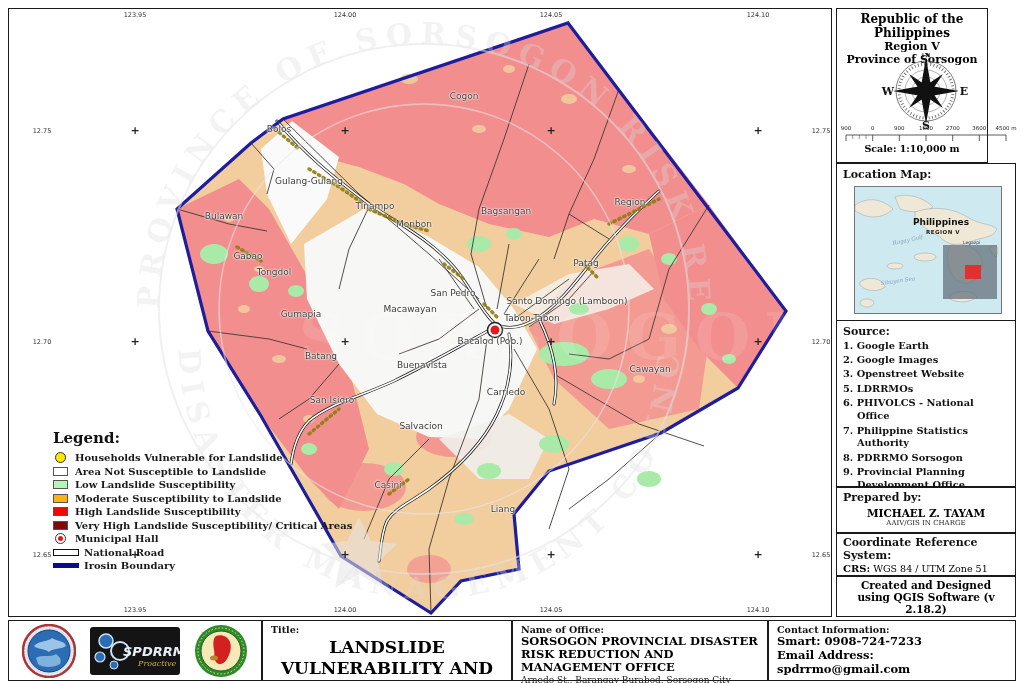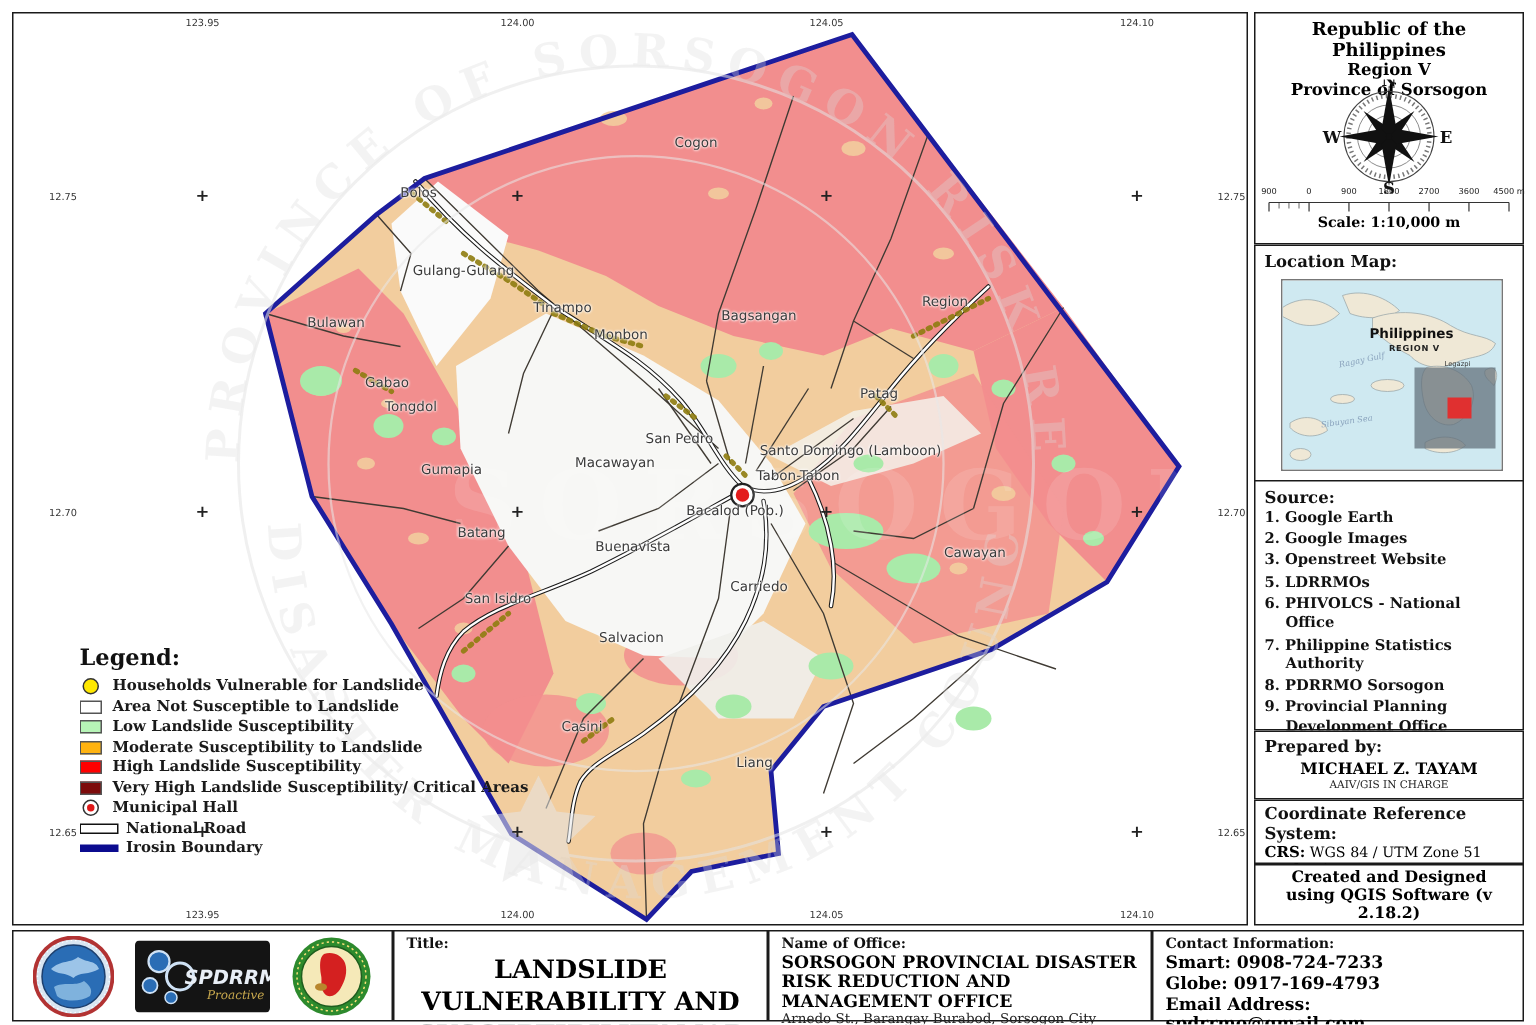--- a/index.html
+++ b/index.html
@@ -17,21 +17,21 @@
   .legend-row{display:flex;align-items:center;height:13.5px;}
   .legend-swatch{width:15px;height:9px;border:1px solid #555;box-sizing:border-box;margin-right:7px;flex:0 0 auto;}
   .legend-swatch.circle{width:11px;height:11px;border-radius:50%;margin-left:2px;margin-right:9px;border:1px solid #333;}
   .legend-swatch.hall{width:11px;height:11px;border-radius:50%;margin-left:2px;margin-right:9px;border:1px solid #333;background:#fff;position:relative;}
   .legend-swatch.hall::after{content:"";position:absolute;left:2px;top:2px;width:5px;height:5px;border-radius:50%;background:#e01818;}
   .legend-swatch.road{width:26px;height:7px;background:#fff;border:1px solid #111;margin-right:5px;}
   .legend-swatch.line{width:26px;height:5px;border:none;margin-right:5px;}
   .legend-label{font-size:10px;font-weight:bold;color:#1a1a1a;white-space:nowrap;}
   
   .sb-title{font-weight:bold;font-size:11px;color:#111;}
-  #sb-header{left:836px;top:8px;width:180px;height:155px;text-align:center;}
+  #sb-header{left:836px;top:8px;width:152px;height:155px;text-align:center;}
   #sb-header .h1{font-weight:bold;font-size:12px;margin-top:3px;}
   #sb-header .h2,#sb-header .h3{font-weight:bold;font-size:11px;}
   #scalebar{position:absolute;left:6px;top:116px;width:166px;height:18px;}
   .sc-label{position:absolute;top:0;font-size:5.5px;font-family:"DejaVu Sans",sans-serif;color:#222;transform:translateX(-50%);white-space:nowrap;}
   #scale-caption{position:absolute;left:0;right:0;top:134px;text-align:center;font-weight:bold;font-size:9.5px;}
   #sb-location{left:836px;top:163px;width:180px;height:175px;text-align:right;}
   #sb-location .sb-title{position:absolute;left:6px;top:4px;}
   #locmap{position:absolute;left:17px;top:22px;width:146px;height:126px;border:1px solid #777;}
   #sb-source{left:836px;top:320px;width:180px;height:167px;padding:4px 6px;box-sizing:border-box;}
   .source-item{font-size:9.8px;font-weight:bold;color:#111;line-height:1.32;padding-left:14px;text-indent:-14px;margin-top:1.5px;}
@@ -227,21 +227,21 @@
         <div class="cross" style="left: 749px; top: 333px;">+</div>
         <div class="cross" style="left: 749px; top: 546px;">+</div>
         <div class="map-label" style="left: 455px; top: 87px;">Cogon</div>
         <div class="map-label" style="left: 270px; top: 120px;">Bolos</div>
         <div class="map-label" style="left: 300px; top: 172px;">Gulang-Gulang</div>
         <div class="map-label" style="left: 366px; top: 197px;">Tinampo</div>
         <div class="map-label" style="left: 405px; top: 215px;">Monbon</div>
         <div class="map-label" style="left: 497px; top: 202px;">Bagsangan</div>
         <div class="map-label" style="left: 621px; top: 193px;">Region</div>
         <div class="map-label" style="left: 215px; top: 207px;">Bulawan</div>
-        <div class="map-label" style="left: 229px; top: 247px; padding-left: 40px;">Gabao</div>
+        <div class="map-label" style="left: 219px; top: 247px; padding-left: 40px;">Gabao</div>
         <div class="map-label" style="left: 265px; top: 263px;">Tongdol</div>
         <div class="map-label" style="left: 577px; top: 254px;">Patag</div>
         <div class="map-label" style="left: 444px; top: 284px;">San Pedro</div>
         <div class="map-label" style="left: 558px; top: 292px;">Santo Domingo (Lamboon)</div>
         <div class="map-label" style="left: 401px; top: 300px;">Macawayan</div>
         <div class="map-label" style="left: 523px; top: 309px;">Tabon-Tabon</div>
         <div class="map-label" style="left: 292px; top: 305px;">Gumapia</div>
         <div class="map-label" style="left: 481px; top: 332px;">Bacalod (Pob.)</div>
         <div class="map-label" style="left: 312px; top: 347px;">Batang</div>
         <div class="map-label" style="left: 413px; top: 356px;">Buenavista</div>
@@ -447,17 +447,16 @@
 
   <div id="f-office" class="box">
     <div class="f-label">Name of Office:</div>
     <div id="f-office-value">SORSOGON PROVINCIAL DISASTER RISK REDUCTION AND MANAGEMENT OFFICE</div>
     <div id="f-office-address">Arnedo St., Barangay Burabod, Sorsogon City</div>
   </div>
 
   <div id="f-contact" class="box">
     <div class="f-label">Contact Information:</div>
     <div class="contact-line">Smart: 0908-724-7233</div>
-    <div class="contact-line">Globe: 0917-169-4793</div>
     <div class="contact-line">Email Address: spdrrmo@gmail.com</div>
   </div>
 
 </div>
 
 </body></html>

